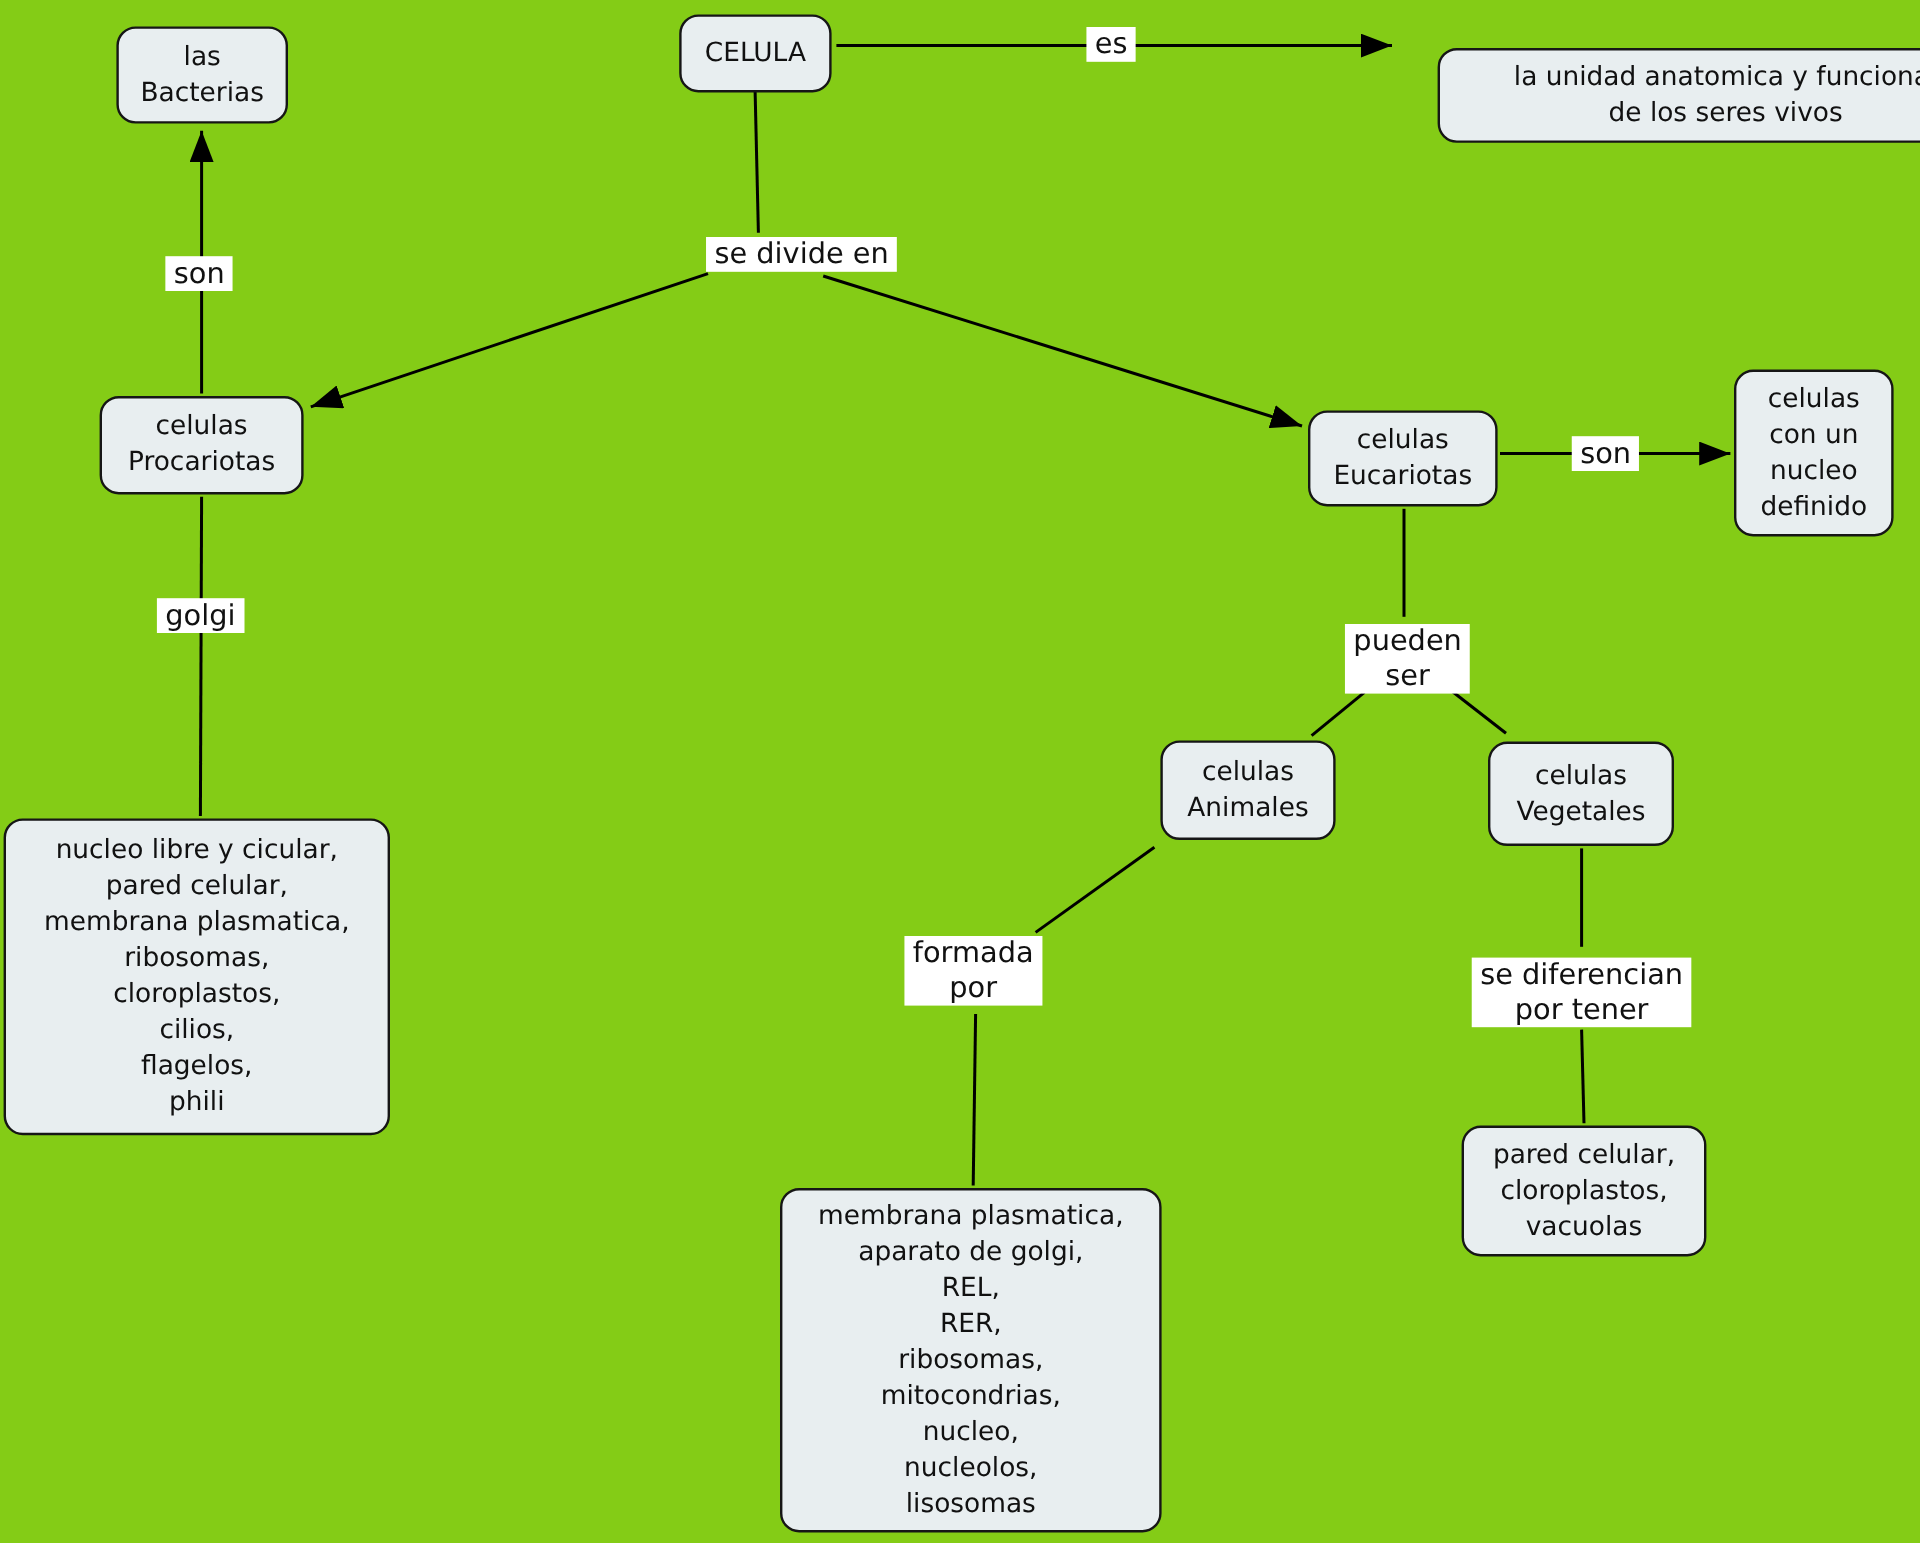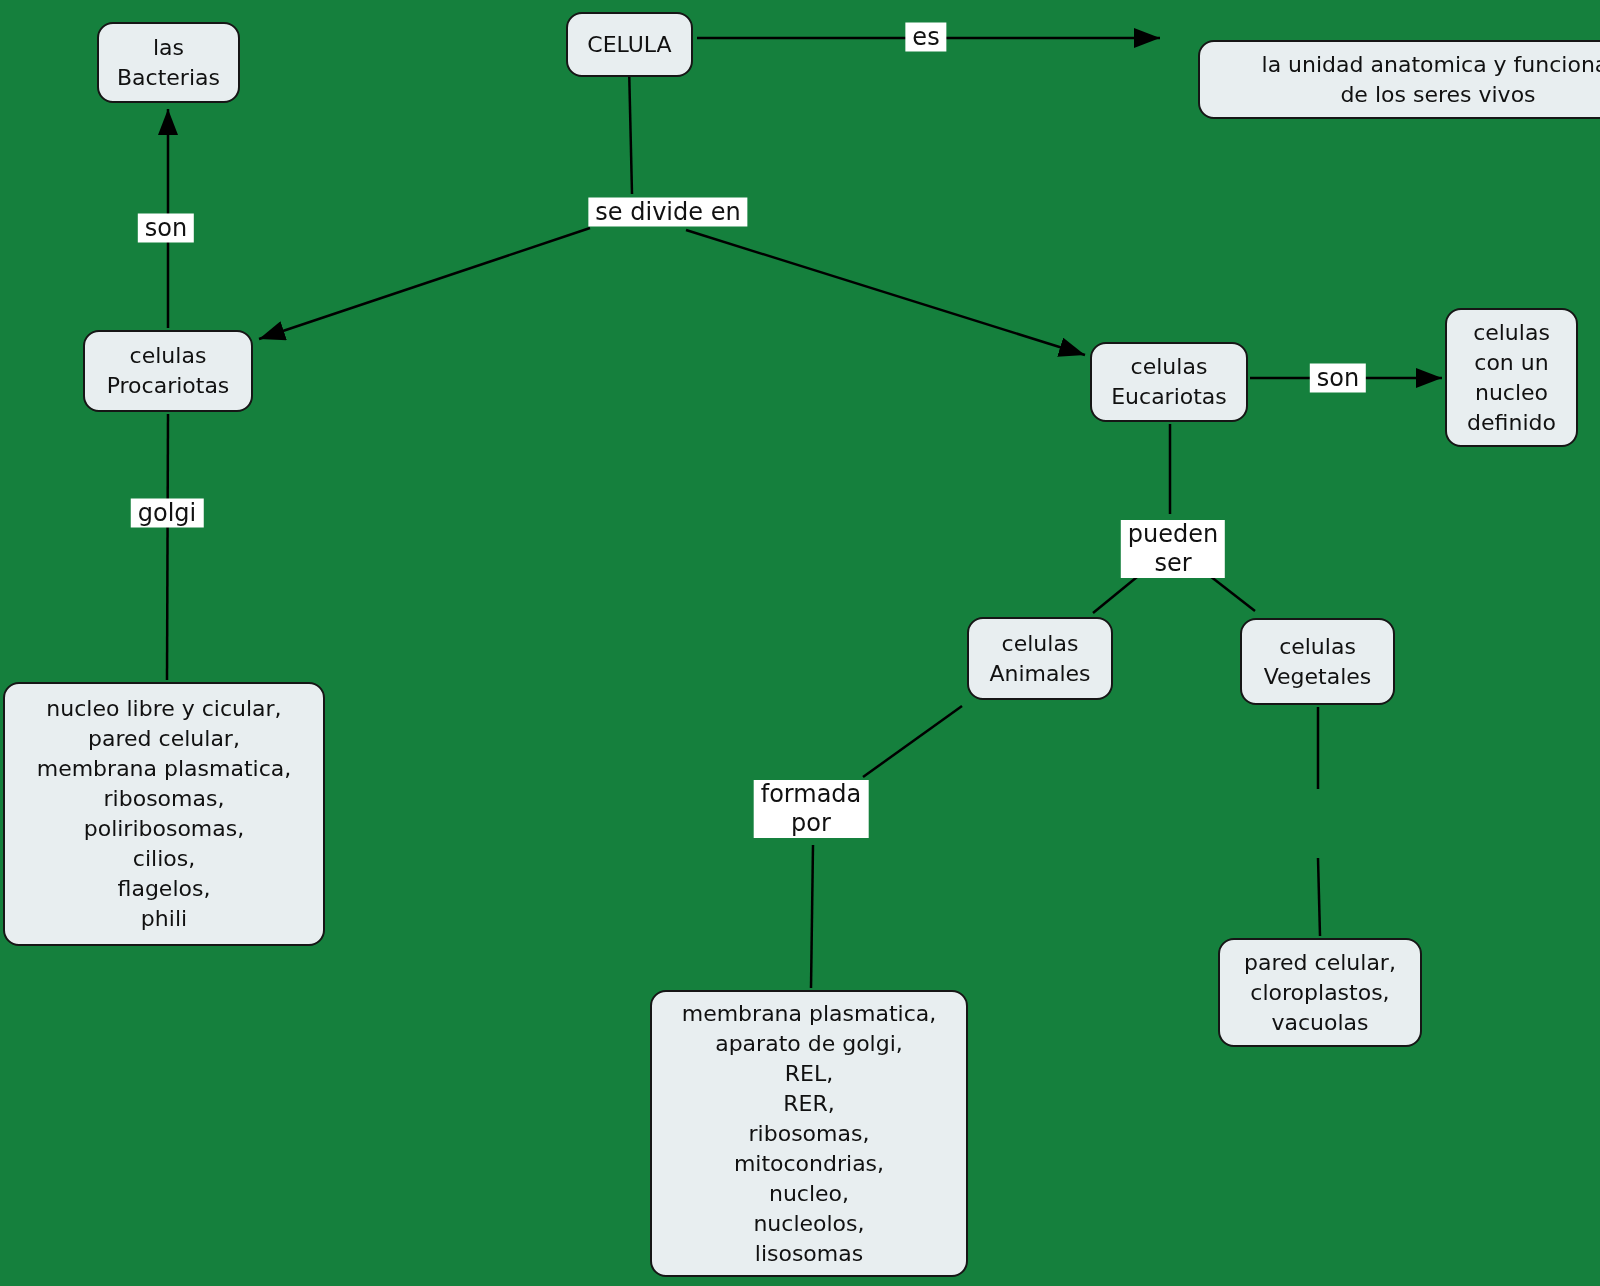--- a/index.html
+++ b/index.html
@@ -1,20 +1,20 @@
 <!DOCTYPE html>
 <html><head>
 <meta charset="utf-8">
 <style>
   html, body { margin: 0; padding: 0; background: #ffffff; }
   .canvas {
     position: relative;
     width: 1600px;
     height: 1286px;
-    background: #15803d;
+    background: #84cc16;
     font-family: "DejaVu Sans", "Liberation Sans", sans-serif;
     color: #111111;
     overflow: hidden;
   }
   svg.edges {
     position: absolute;
     left: 0; top: 0;
     width: 1600px; height: 1286px;
   }
   svg.edges line { stroke: #000000; stroke-width: 2.5; }
@@ -107,21 +107,21 @@
   <div class="node" style="left:967px; top:617px; width:146px; height:83px;">celulas
 Animales</div>
 
   <div class="node" style="left:1240px; top:618px; width:155px; height:87px;">celulas
 Vegetales</div>
 
   <div class="node" style="left:3px; top:682px; width:322px; height:264px;">nucleo libre y cicular,
 pared celular,
 membrana plasmatica,
 ribosomas,
-poliribosomas,
+cloroplastos,
 cilios,
 flagelos,
 phili</div>
 
   <div class="node" style="left:650px; top:990px; width:318px; height:287px;">membrana plasmatica,
 aparato de golgi,
 REL,
 RER,
 ribosomas,
 mitocondrias,
@@ -142,14 +142,16 @@
   <div class="edge-label" style="left:167px; top:513px;">golgi</div>
 
   <div class="edge-label" style="left:1338px; top:378px;">son</div>
 
   <div class="edge-label" style="left:1173px; top:549px;">pueden
 ser</div>
 
   <div class="edge-label" style="left:811px; top:809px;">formada
 por</div>
 
+  <div class="edge-label" style="left:1318px; top:827px;">se diferencian
+por tener</div>
 
 </div>
 
 </body></html>

